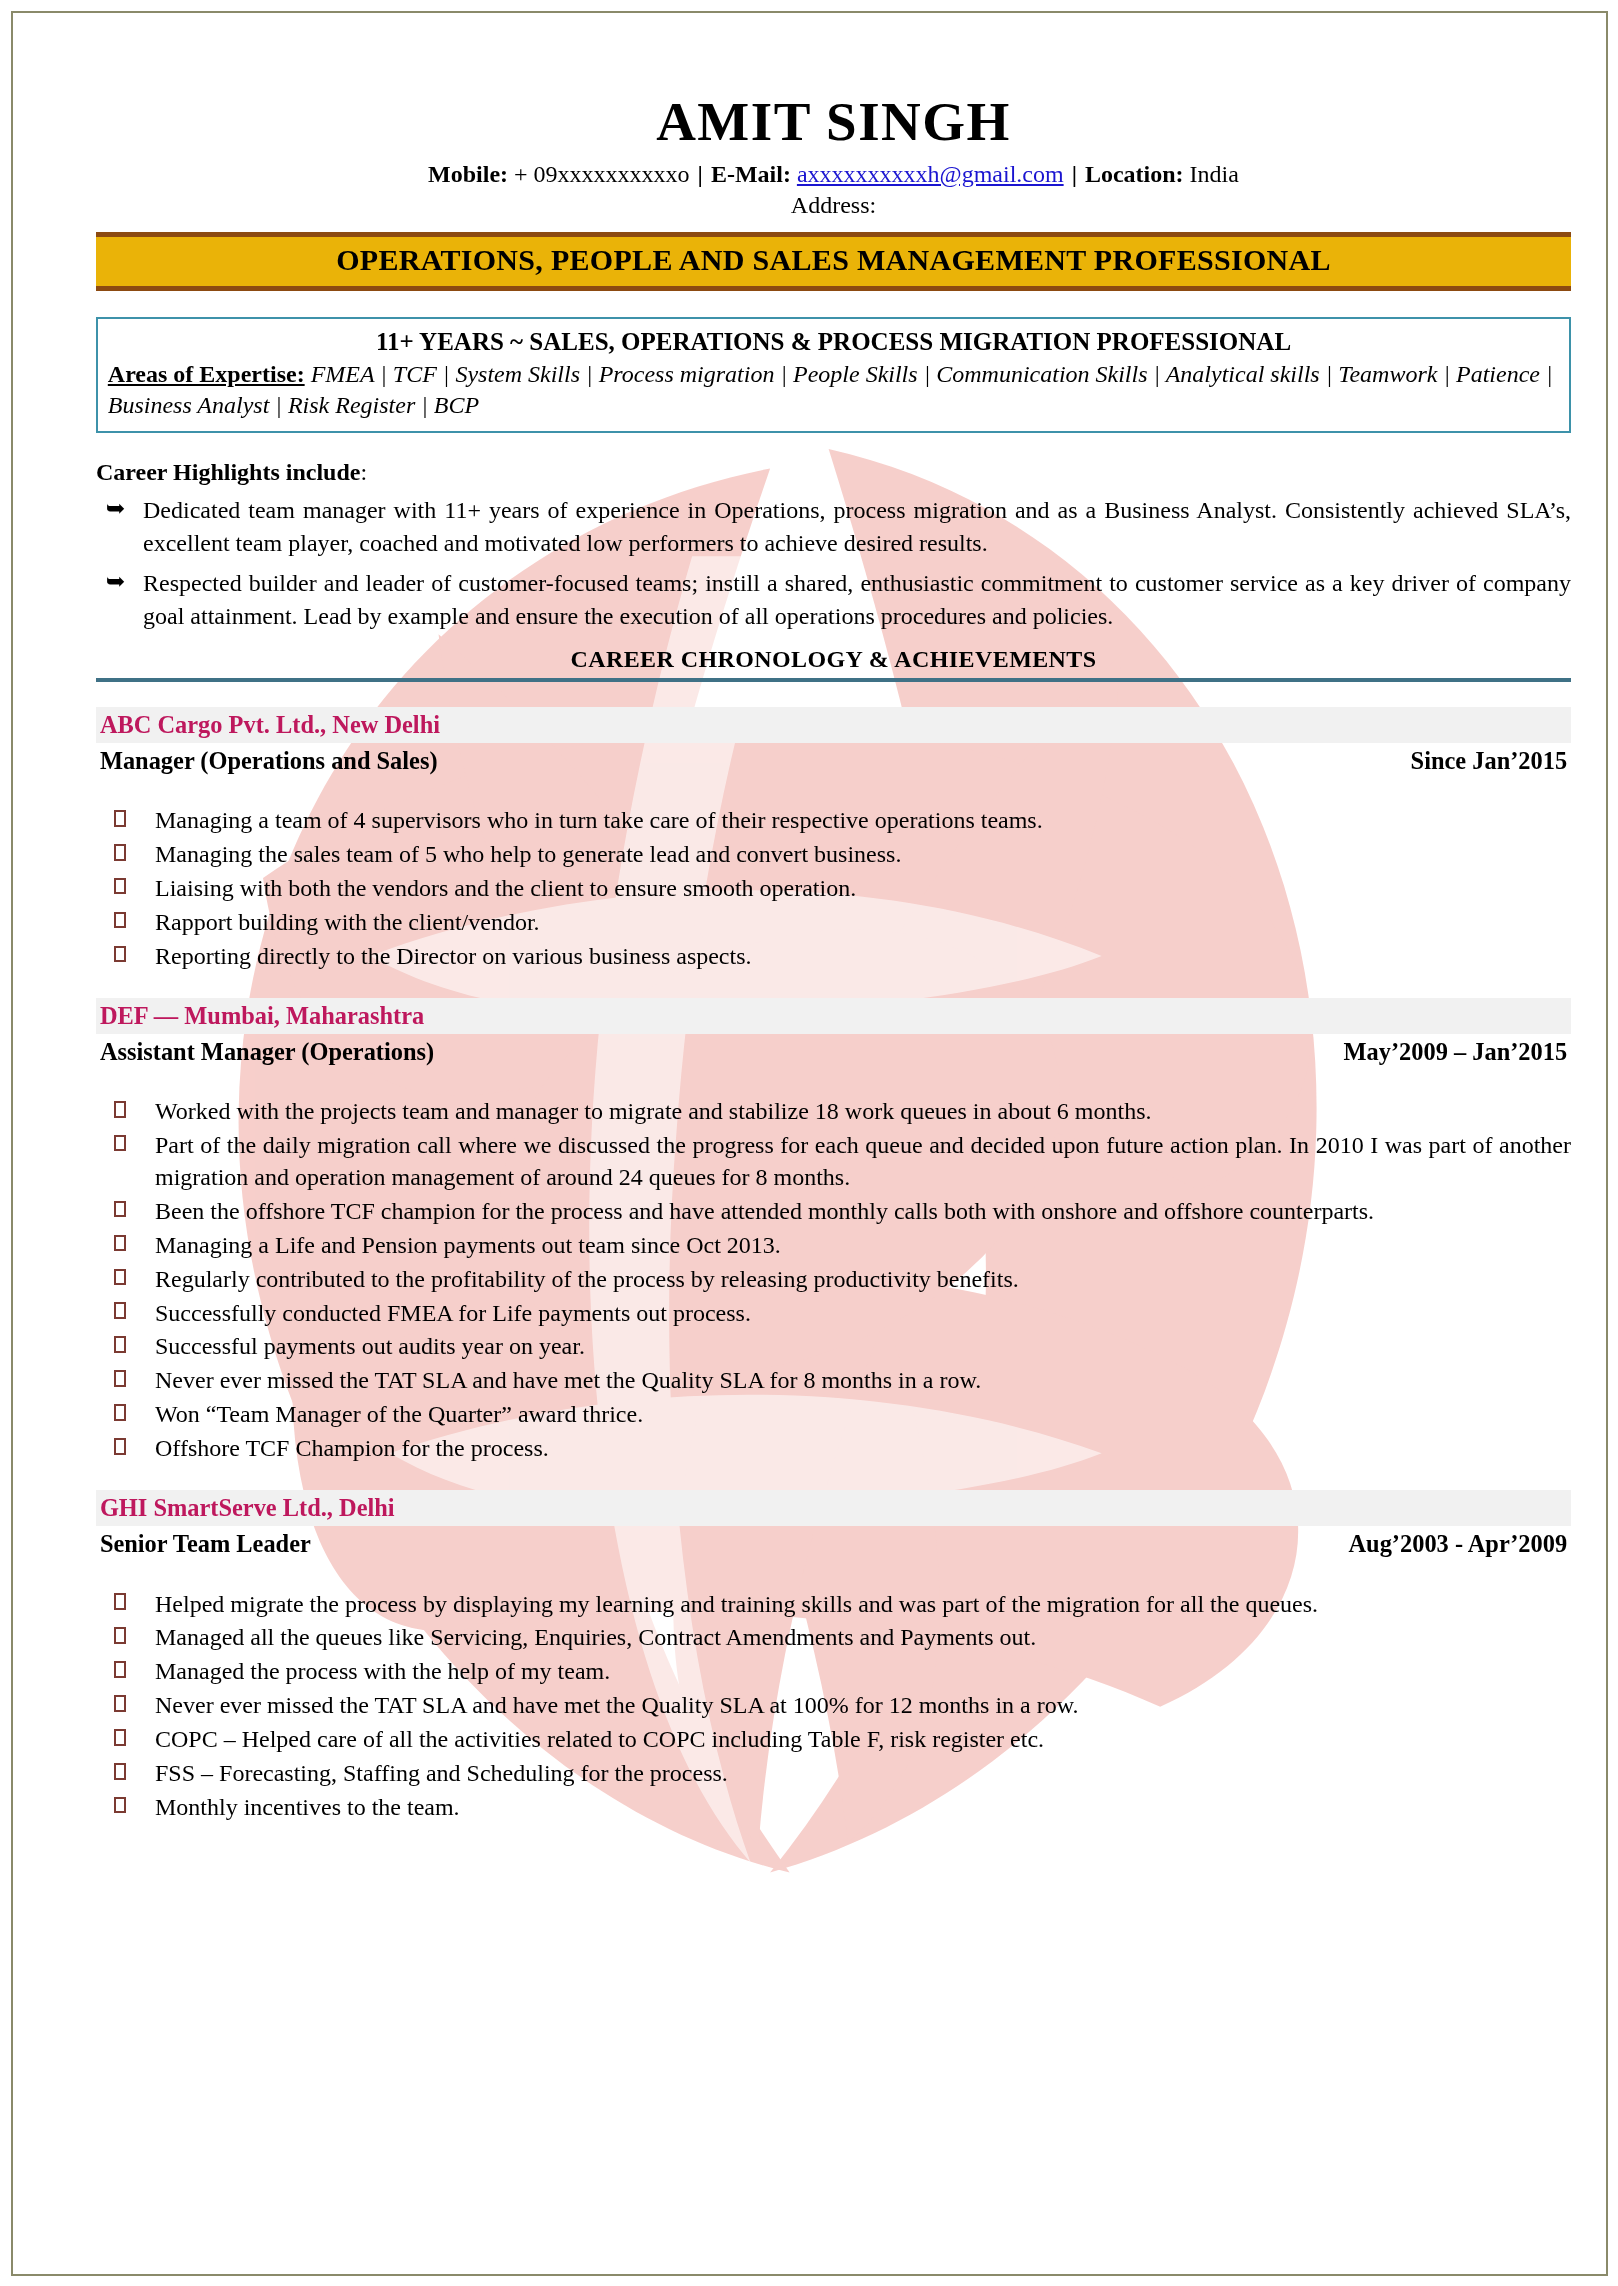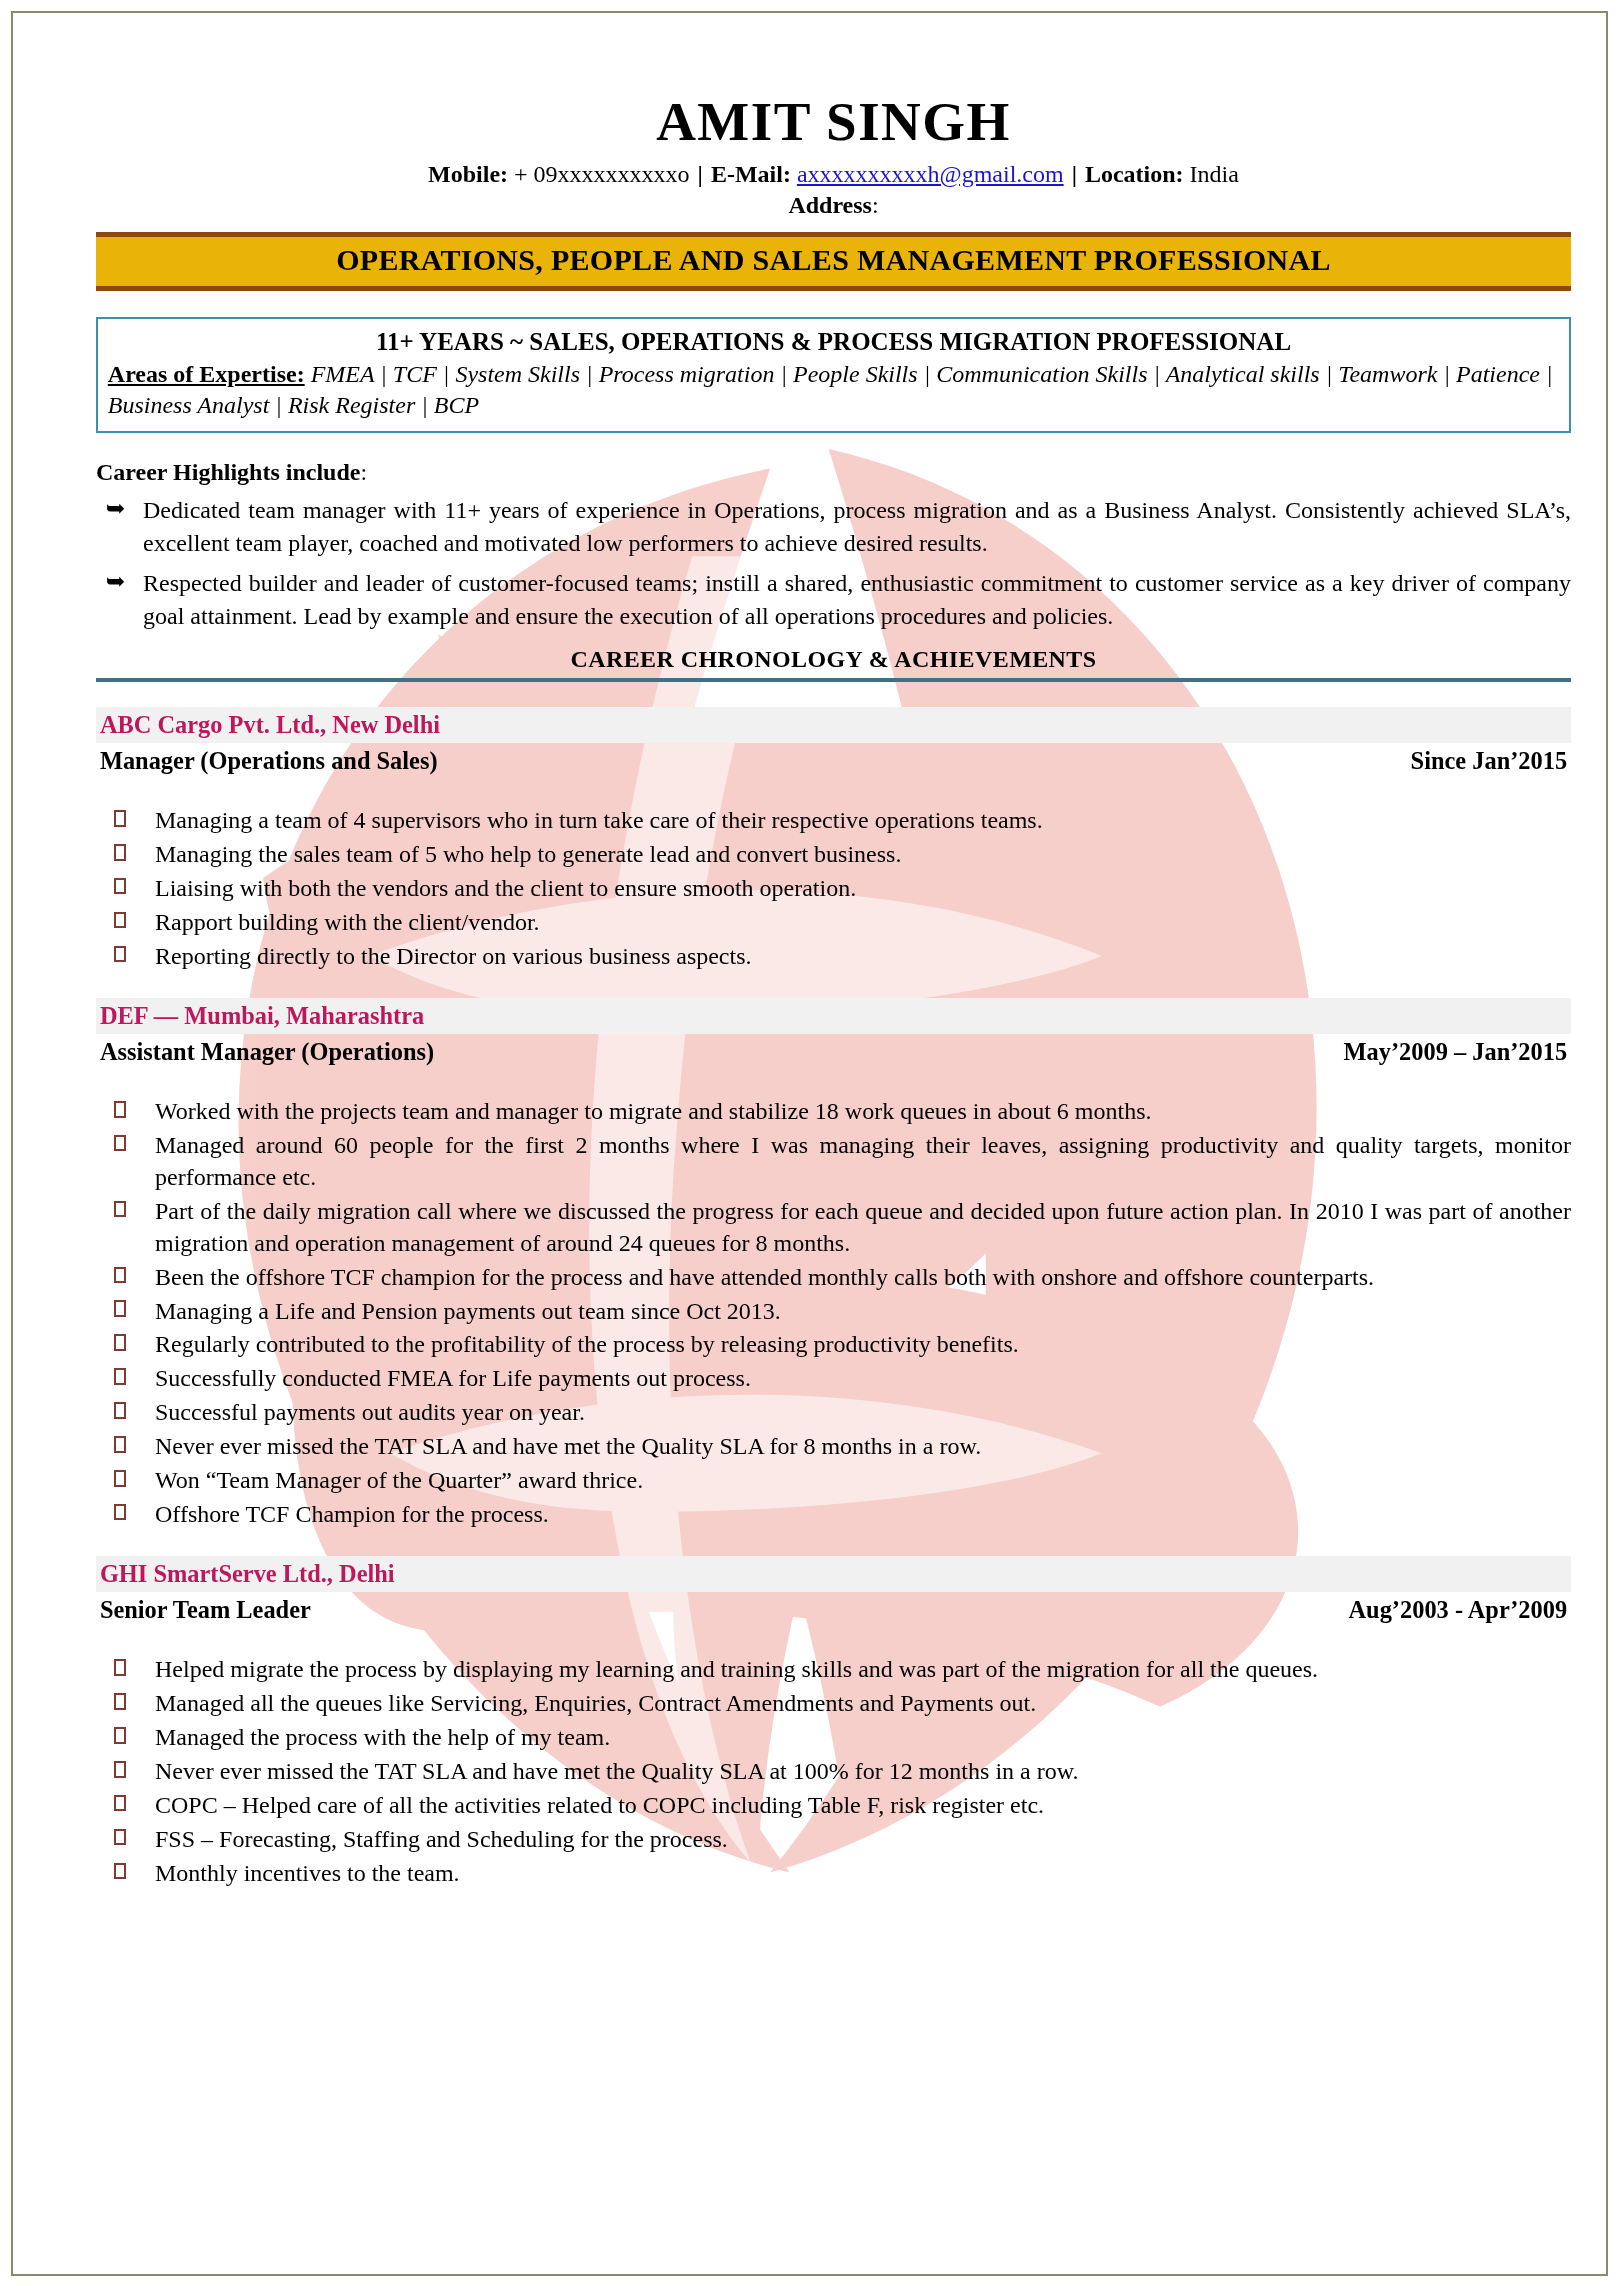--- a/index.html
+++ b/index.html
@@ -74,21 +74,21 @@
   .email-link {
     color: #1a14d0;
     text-decoration: underline;
   }
   .address-line {
     text-align: center;
     font-size: 24px;
     line-height: 1.32;
     margin: 0;
   }
-  .address-line .lbl { font-weight: bold; }
+  .address-line .lbl { font-weight: normal; }
 
   
   .headline-banner {
     margin-top: 9.8px;
     background: #eab308;
     border-top: 5.9px solid #8c4a11;
     border-bottom: 5.9px solid #8c4a11;
     text-align: center;
     padding: 5.9px 0 8.8px 0;
   }
@@ -322,21 +322,20 @@
     </div>
 
     <div class="job">
       <div class="job-company">DEF — Mumbai, Maharashtra</div>
       <div class="job-role-row">
         <span class="job-role">Assistant Manager (Operations)</span>
         <span class="job-dates">May’2009 – Jan’2015</span>
       </div>
       <ul class="job-list">
         <li><span class="sq-bullet"></span><span>Worked with the projects team and manager to migrate and stabilize 18 work queues in about 6 months.</span></li>
-        <li class="justify"><span class="sq-bullet"></span><span>Managed around 60 people for the first 2 months where I was managing their leaves, assigning productivity and quality targets, monitor performance etc.</span></li>
         <li class="justify"><span class="sq-bullet"></span><span>Part of the daily migration call where we discussed the progress for each queue and decided upon future action plan. In 2010 I was part of another migration and operation management of around 24 queues for 8 months.</span></li>
         <li class="justify"><span class="sq-bullet"></span><span>Been the offshore TCF champion for the process and have attended monthly calls both with onshore and offshore counterparts.</span></li>
         <li><span class="sq-bullet"></span><span>Managing a Life and Pension payments out team since Oct 2013.</span></li>
         <li><span class="sq-bullet"></span><span>Regularly contributed to the profitability of the process by releasing productivity benefits.</span></li>
         <li><span class="sq-bullet"></span><span>Successfully conducted FMEA for Life payments out process.</span></li>
         <li><span class="sq-bullet"></span><span>Successful payments out audits year on year.</span></li>
         <li><span class="sq-bullet"></span><span>Never ever missed the TAT SLA and have met the Quality SLA for 8 months in a row.</span></li>
         <li><span class="sq-bullet"></span><span>Won “Team Manager of the Quarter” award thrice.</span></li>
         <li><span class="sq-bullet"></span><span>Offshore TCF Champion for the process.</span></li>
       </ul>

